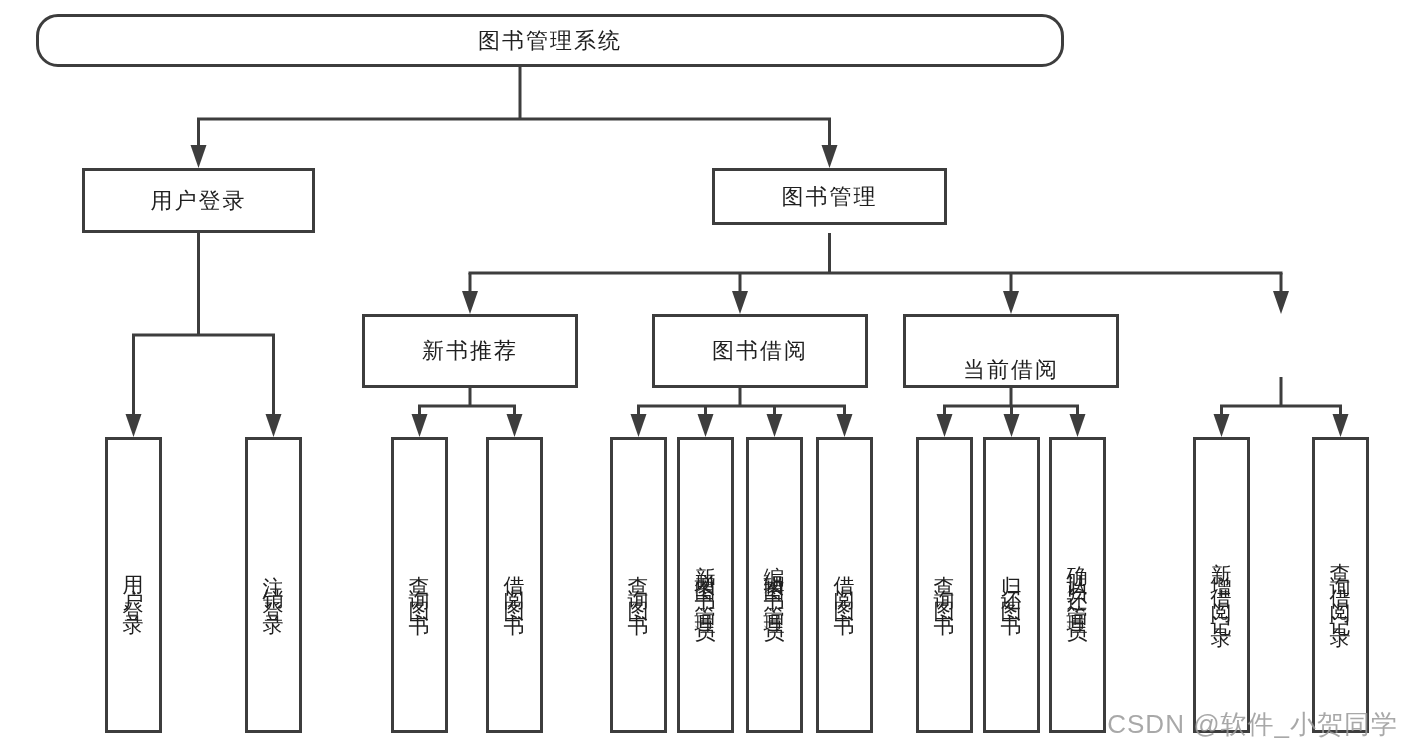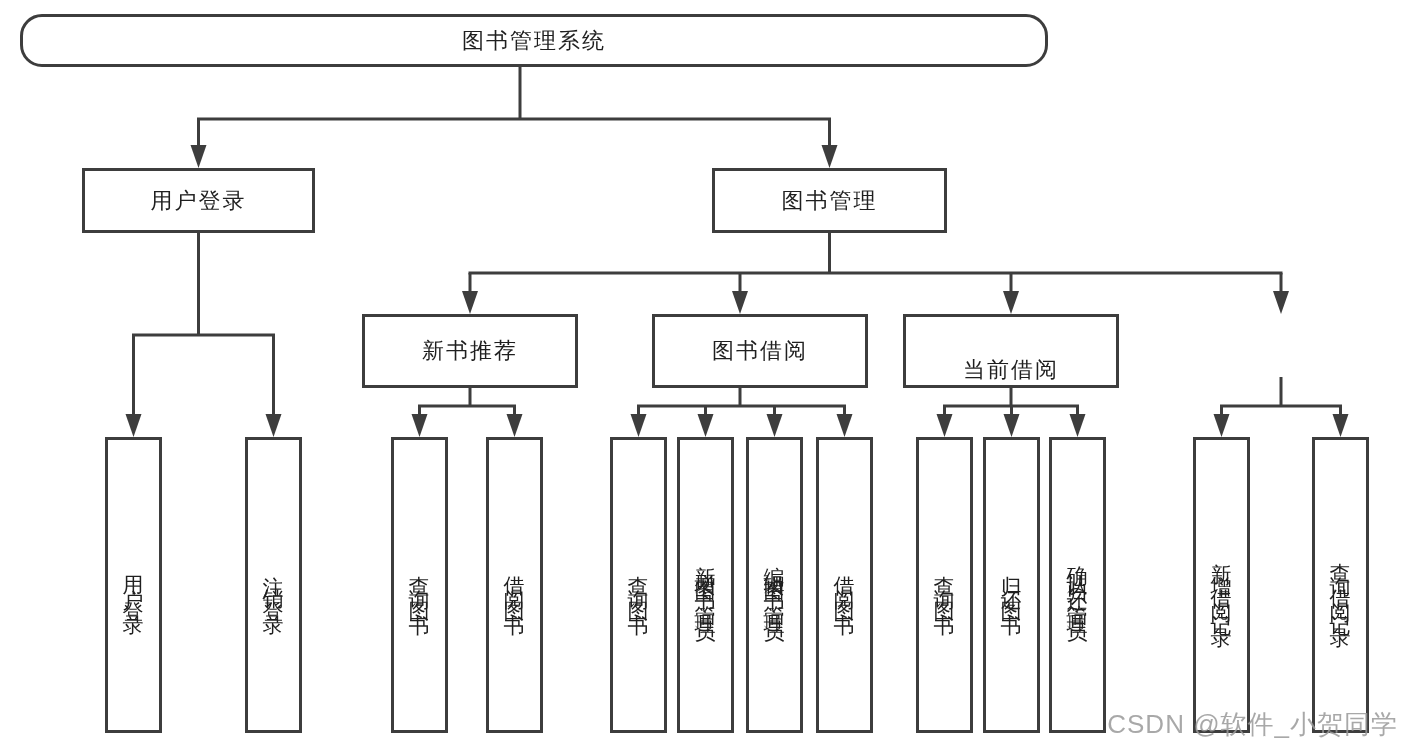--- a/index.html
+++ b/index.html
@@ -41,24 +41,24 @@
     writing-mode: vertical-rl;
     text-orientation: mixed;
     font-size: 21px;
     letter-spacing: 13px;
     line-height: 1;
   }
   .leaf .lbl.dense {
     letter-spacing: 8px;
   }
   
-  #n-root   { left: 20px;  top: 14px;  width: 1028px; height: 53px; border-radius: 22px; }
+  #n-root   { left: 36px;  top: 14px;  width: 1028px; height: 53px; border-radius: 22px; }
   
   #n-login  { left: 82px;  top: 168px; width: 233px;  height: 65px; }
-  #n-mgmt   { left: 712px; top: 168px; width: 235px;  height: 65px; }
+  #n-mgmt   { left: 712px; top: 168px; width: 235px;  height: 57px; }
   
   .lv3 { top: 314px; width: 216px; height: 74px; }
   #n-newbook { left: 362px; }
   #n-borrow  { left: 632px; margin-left: 20px; }
   #n-current { left: 903px; align-items: flex-end; }
   #n-records { left: 1173px; }
   
   .leaf { top: 437px; width: 57px; height: 296px; }
   #lf-login1   { left: 105px; }
   #lf-logout   { left: 245px; }

